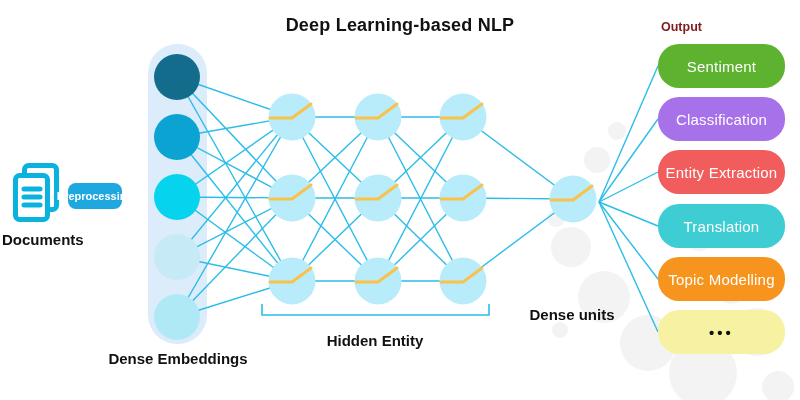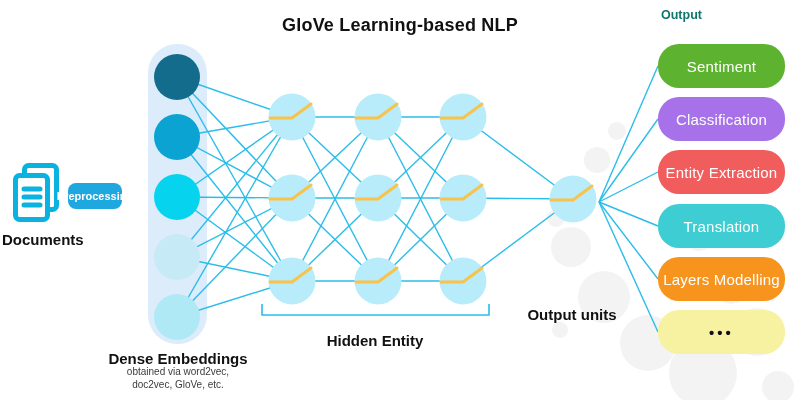--- a/index.html
+++ b/index.html
@@ -17,21 +17,21 @@
     position:absolute;font-weight:400;font-size:10px;color:#3c3c3c;
     text-align:center;line-height:1.25;
   }
   .doc-icon{position:absolute;left:10px;top:163px;width:52px;height:64px;}
   .pill{
     position:absolute;left:68px;top:183px;width:54px;height:26px;border-radius:8px;
     color:#fff;font-size:11px;font-weight:700;display:flex;align-items:center;
     justify-content:center;
   }
   .output-header{
-    position:absolute;left:661px;top:8px;font-size:12.5px;font-weight:600;color:#0f766e;
+    position:absolute;left:661px;top:20px;font-size:12.5px;font-weight:600;color:#7f1d1d;
   }
   .out-box{
     position:absolute;left:658px;width:127px;height:44px;border-radius:21px;
     display:flex;align-items:center;justify-content:center;
     font-size:15px;font-weight:500;letter-spacing:.2px;
   }
   .out-box.dots{font-size:15px;font-weight:700;letter-spacing:3px;}
 </style>
 </head>
 <body>
@@ -115,46 +115,42 @@
       <circle cx="463" cy="117" r="23.5" fill="#b9ecfb"></circle>
       <polyline points="441,118 463,118 482,104" stroke="#f8c24b" stroke-width="3" fill="none" stroke-linecap="round" stroke-linejoin="round"></polyline>
       <circle cx="463" cy="198" r="23.5" fill="#b9ecfb"></circle>
       <polyline points="441,199 463,199 482,185" stroke="#f8c24b" stroke-width="3" fill="none" stroke-linecap="round" stroke-linejoin="round"></polyline>
       <circle cx="463" cy="281" r="23.5" fill="#b9ecfb"></circle>
       <polyline points="441,282 463,282 482,268" stroke="#f8c24b" stroke-width="3" fill="none" stroke-linecap="round" stroke-linejoin="round"></polyline>
       <circle cx="573" cy="199" r="23.5" fill="#b9ecfb"></circle>
       <polyline points="551,200 573,200 592,186" stroke="#f8c24b" stroke-width="3" fill="none" stroke-linecap="round" stroke-linejoin="round"></polyline>
     </svg>
 
-  <div class="title">GloVe Learning-based NLP</div>
+  <div class="title">Deep Learning-based NLP</div>
 
   <svg class="doc-icon" viewBox="0 0 52 64" xmlns="http://www.w3.org/2000/svg">
     <g id="doc-icon-g" fill="#ffffff" stroke-width="5" stroke-linejoin="round" stroke-linecap="round" stroke="#0ab2e0">
       <rect x="14.5" y="2.5" width="32" height="44" rx="4"></rect>
       <rect x="5.5" y="12.5" width="32" height="44" rx="4"></rect>
       <line x1="14" y1="26" x2="30" y2="26"></line>
       <line x1="14" y1="34" x2="30" y2="34"></line>
       <line x1="14" y1="42" x2="30" y2="42"></line>
     </g>
   </svg>
   <div class="lbl" style="left:2px;top:231px;width:66px;">Documents</div>
 
   <div class="pill" style="background: rgb(31, 167, 224);">Preprocessing</div>
 
   <div class="lbl" style="left:98px;top:350px;width:160px;">Dense Embeddings</div>
-  <div class="sublbl" style="left:98px;top:366px;width:160px;">
-    <span>obtained via word2vec,</span><br>
-    <span>doc2vec, GloVe, etc.</span>
-  </div>
 
   <div class="lbl" style="left:295px;top:332px;width:160px;">Hidden Entity</div>
 
-  <div class="lbl" style="left:512px;top:306px;width:120px;">Output units</div>
+  <div class="lbl" style="left:512px;top:306px;width:120px;">Dense units</div>
 
   <div class="output-header">Output</div>
   <div class="out-box" style="background: rgb(167, 113, 234); color: rgb(255, 255, 255); top: 97px;">Classification</div>
   <div class="out-box" style="background: rgb(93, 179, 47); color: rgb(255, 255, 255); top: 44px;">Sentiment</div>
   <div class="out-box" style="background: rgb(241, 92, 92); color: rgb(255, 255, 255); top: 150px;">Entity Extraction</div>
   <div class="out-box" style="background: rgb(62, 205, 211); color: rgb(255, 255, 255); top: 204px;">Translation</div>
-  <div class="out-box" style="background: rgb(247, 148, 30); color: rgb(255, 255, 255); top: 257px;">Layers Modelling</div>
+  <div class="out-box" style="background: rgb(247, 148, 30); color: rgb(255, 255, 255); top: 257px;">Topic Modelling</div>
   <div class="out-box dots" style="background: rgb(246, 242, 162); color: rgb(17, 17, 17); top: 310px;">•••</div>
 
 </div>
 
 </body></html>

